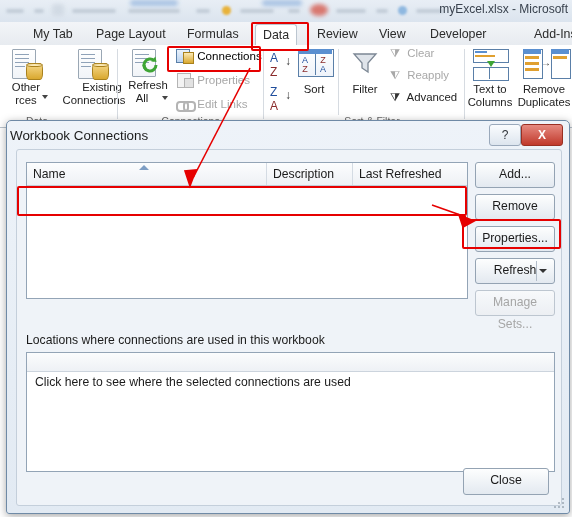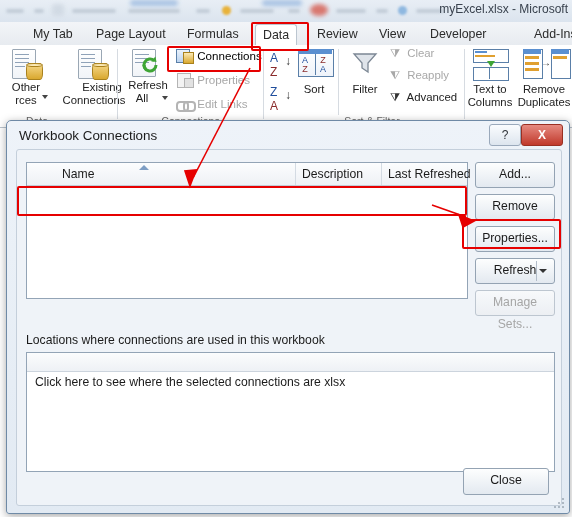--- a/index.html
+++ b/index.html
@@ -67,21 +67,21 @@
     background:#fbe9b5;border:1px solid #a9811d;border-radius:50%;box-sizing:border-box;}
 
   
   .dlg{
     position:absolute;left:6px;top:120px;width:562px;height:392px;
     background:linear-gradient(#eef3f9,#e2eaf3);
     border:1px solid #6f8aa6;border-radius:5px 5px 3px 3px;
     box-shadow:0 2px 9px rgba(0,0,0,.35);
   }
   .dlg-title{
-    position:absolute;left:12px;top:7px;font-size:13.4px;color:#1b1b1b;
+    position:absolute;left:3px;top:7px;font-size:13.4px;color:#1b1b1b;
   }
   .winbtn{
     position:absolute;top:3px;height:20px;border:1px solid #9aa9bb;border-radius:3px;
     display:flex;align-items:center;justify-content:center;
     font-size:12px;color:#30343a;
   }
   .winbtn.help{right:48px;width:30px;background:linear-gradient(#fafcfe,#dde5ee);}
   .winbtn.close{right:6px;width:40px;background:linear-gradient(#e68a80,#c0392b);
     border-color:#9a2f22;color:#fff;font-weight:bold;}
 
@@ -91,21 +91,21 @@
   }
 
   
   .listbox{
     position:absolute;left:9px;top:12px;width:440px;height:135px;
     background:#fff;border:1px solid #93a4b6;
   }
   .lv-head{position:absolute;left:0;top:0;width:100%;height:22px;
     background:linear-gradient(#fcfdfe,#eef1f5);border-bottom:1px solid #c3ccd6;}
   .lv-col{position:absolute;top:0;height:22px;line-height:22px;font-size:12.2px;color:#1b1b1b;
-    padding-left:6px;box-sizing:border-box;border-right:1px solid #d4dbe3;margin-left:29px;}
+    padding-left:6px;box-sizing:border-box;border-right:1px solid #d4dbe3;}
   .sortarrow{position:absolute;top:2px;width:0;height:0;
     border-left:5px solid transparent;border-right:5px solid transparent;
     border-bottom:5px solid #7e9ec4;}
   .lv-row{
     position:absolute;left:1px;top:24px;width:436px;height:19px;line-height:19px;
     background:#2b9ef3;color:#fff;font-size:12.2px;padding-left:4px;box-sizing:border-box;
     border:1px dotted #1c7ec8;white-space:nowrap;
   }
 
   
@@ -350,21 +350,21 @@
       <div class="btn" style="left:458px;top:76px;width:78px;"><span>Properties...</span></div>
       <div class="btn split" style="left:458px;top:108px;width:78px;">
         <span>Refresh</span>
         <span class="divline"></span><span class="caret"></span>
       </div>
       <div class="btn dis" style="left:458px;top:140px;width:78px;"><span>Manage Sets...</span></div>
 
       <div class="loc-label">Locations where connections are used in this workbook</div>
       <div class="locbox">
         <div class="lhead"></div>
-        <div class="ltext">Click here to see where the selected connections are xlsx</div>
+        <div class="ltext">Click here to see where the selected connections are used</div>
       </div>
 
       <div class="closebtn">Close</div>
     </div>
 
     <div class="grip">
       <i style="left:8px;top:0;"></i>
         <i style="left:4px;top:4px;"></i>
         <i style="left:8px;top:4px;"></i>
       <i style="left:0;top:8px;"></i>

